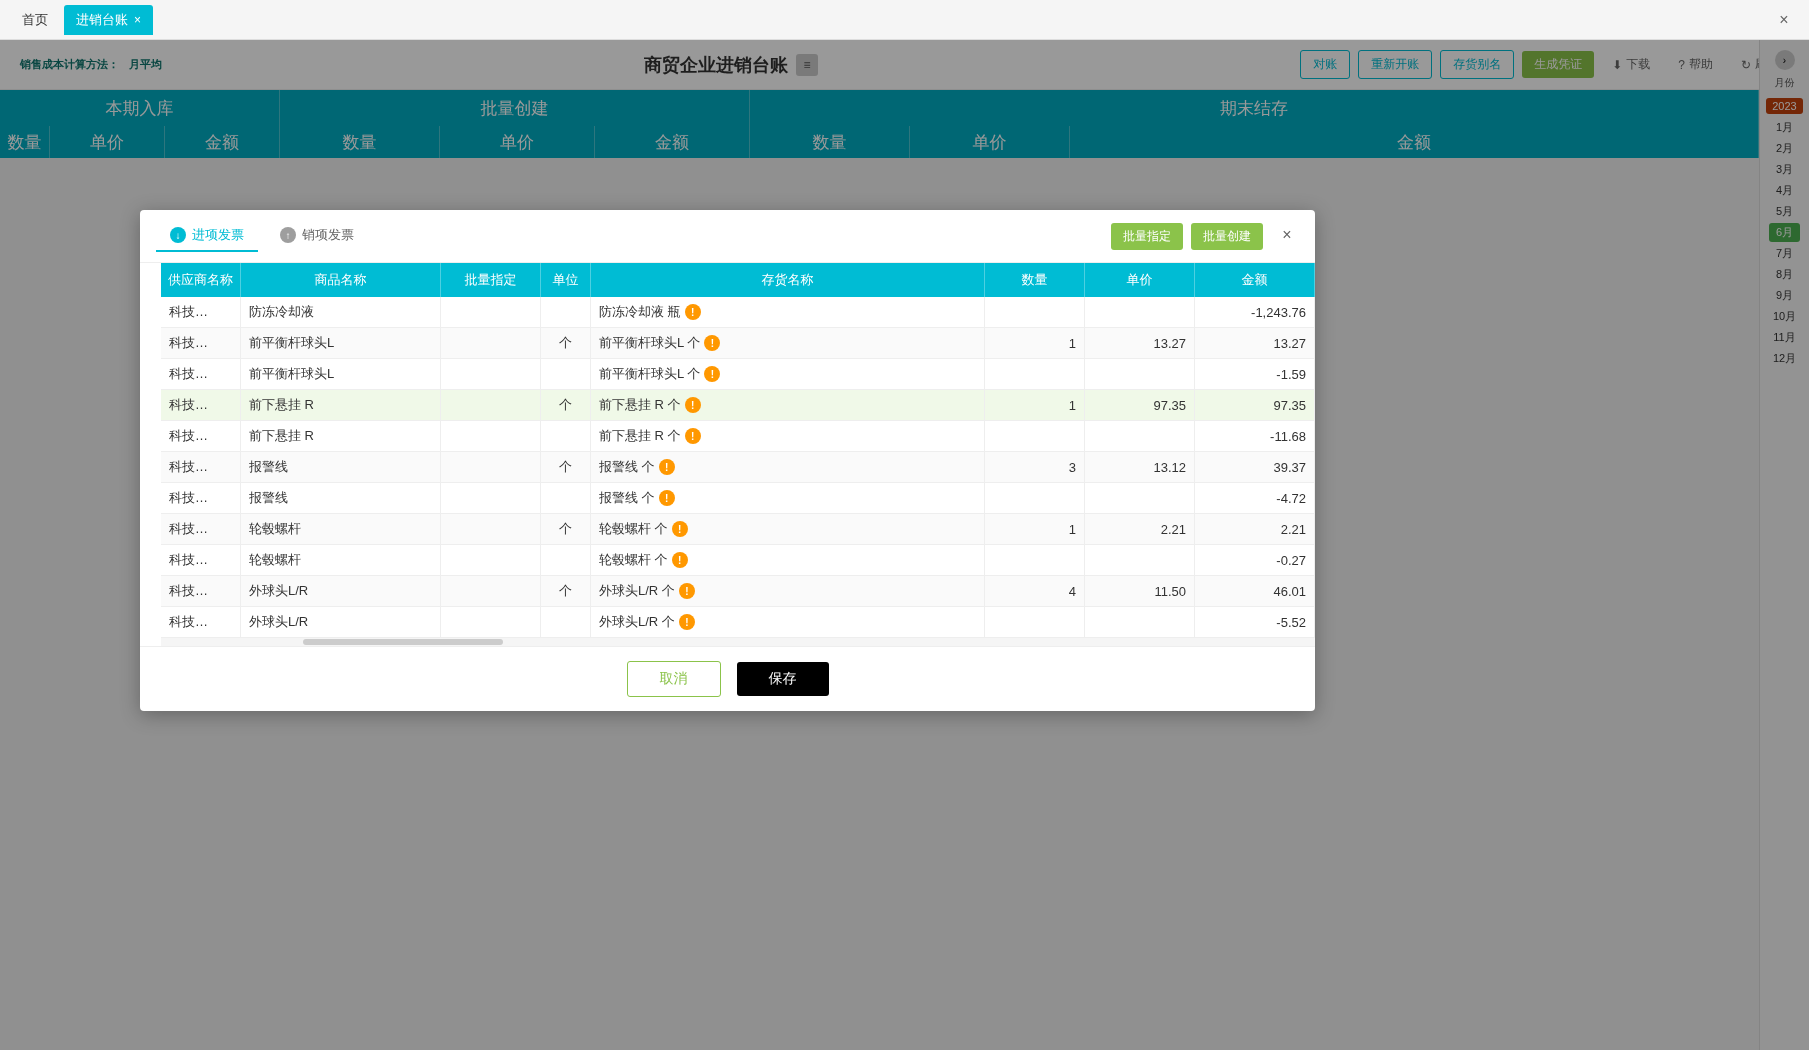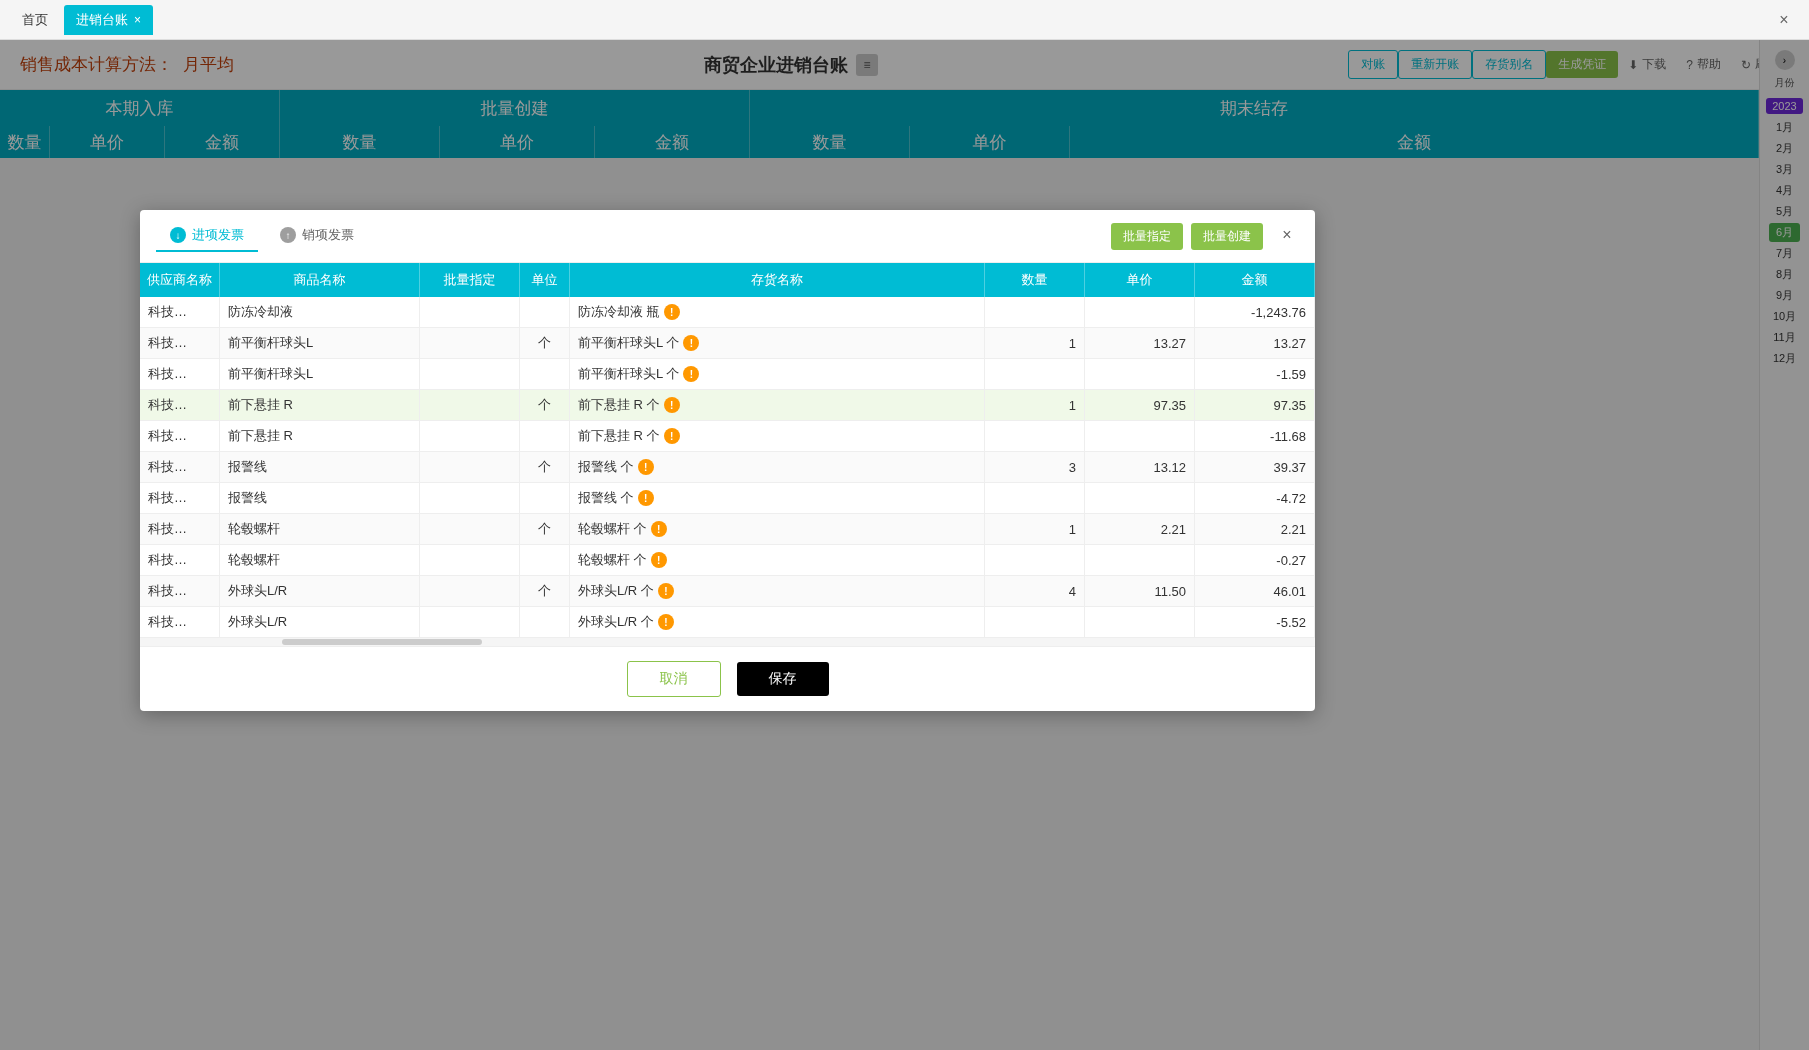--- a/index.html
+++ b/index.html
@@ -27,30 +27,30 @@
     
     .main-content {
       background: #f0f0f0; height: calc(1050px - 40px); position: relative;
     }
 
     
     .header-bar {
       display: flex; align-items: center; background: white; padding: 10px 20px;
       border-bottom: 1px solid #eee; gap: 10px;
     }
-    .cost-method { font-size: 17px; color: #c2410c; }
+    .cost-method { font-size: 11px; color: #0f766e; font-weight: bold; }
     .page-title {
       flex: 1; text-align: center; font-size: 18px; font-weight: bold; color: #333;
       display: flex; align-items: center; justify-content: center; gap: 8px;
     }
     .page-title-icon {
       width: 22px; height: 22px; background: #ccc; border-radius: 3px;
       display: flex; align-items: center; justify-content: center; font-size: 12px; color: #555;
     }
-    .toolbar-btns { display: flex; gap: 0; align-items: center; }
+    .toolbar-btns { display: flex; gap: 8px; align-items: center; }
     .btn-outline {
       padding: 5px 12px; border: 1px solid #00bcd4; color: #00bcd4; background: white;
       border-radius: 3px; cursor: pointer; font-size: 12px;
     }
     .btn-green {
       padding: 5px 12px; background: #8bc34a; color: white; border: none;
       border-radius: 3px; cursor: pointer; font-size: 12px;
     }
     .btn-icon {
       padding: 5px 10px; color: #666; background: none; border: none; cursor: pointer; font-size: 12px;
@@ -76,21 +76,21 @@
     .side-panel {
       position: absolute; right: 0; top: 0; width: 50px; background: #f5f5f5;
       border-left: 1px solid #ddd; height: 100%; display: flex; flex-direction: column;
       align-items: center; padding-top: 10px;
     }
     .side-arrow {
       width: 20px; height: 20px; background: #ccc; border-radius: 50%;
       display: flex; align-items: center; justify-content: center; cursor: pointer; font-size: 10px;
     }
     .year-badge {
-      background: #6d28d9; color: white; font-size: 11px; padding: 2px 6px;
+      background: #c2410c; color: white; font-size: 11px; padding: 2px 6px;
       border-radius: 3px; margin-top: 8px; cursor: pointer;
     }
     .month-items { display: flex; flex-direction: column; gap: 2px; margin-top: 4px; font-size: 11px; }
     .month-item { padding: 2px 4px; cursor: pointer; color: #333; text-align: center; }
     .month-item.active { background: #4caf50; color: white; border-radius: 3px; }
 
     
     .modal-backdrop {
       position: absolute; top: 0; left: 0; right: 0; bottom: 0;
       background: rgba(0,0,0,0.4); z-index: 100;
@@ -127,21 +127,21 @@
     .btn-batch-create {
       padding: 5px 12px; background: #8bc34a; color: white; border: none;
       border-radius: 3px; cursor: pointer; font-size: 12px;
     }
     .modal-close {
       width: 24px; height: 24px; display: flex; align-items: center; justify-content: center;
       cursor: pointer; font-size: 16px; color: #666; margin-left: 4px;
     }
 
     
-    .modal-table { flex: 1; overflow: hidden; }
+    .modal-table { flex: 1; overflow: hidden; padding-left: 21px; }
     .modal-table-header {
       display: flex; background: #00bcd4; color: white; font-size: 13px;
     }
     .modal-th {
       display: flex; align-items: center; justify-content: center;
       padding: 8px 4px; border-right: 1px solid rgba(255,255,255,0.3);
       font-weight: normal; text-align: center;
     }
     .modal-tbody { max-height: 420px; overflow-y: auto; }
     .modal-tr {

